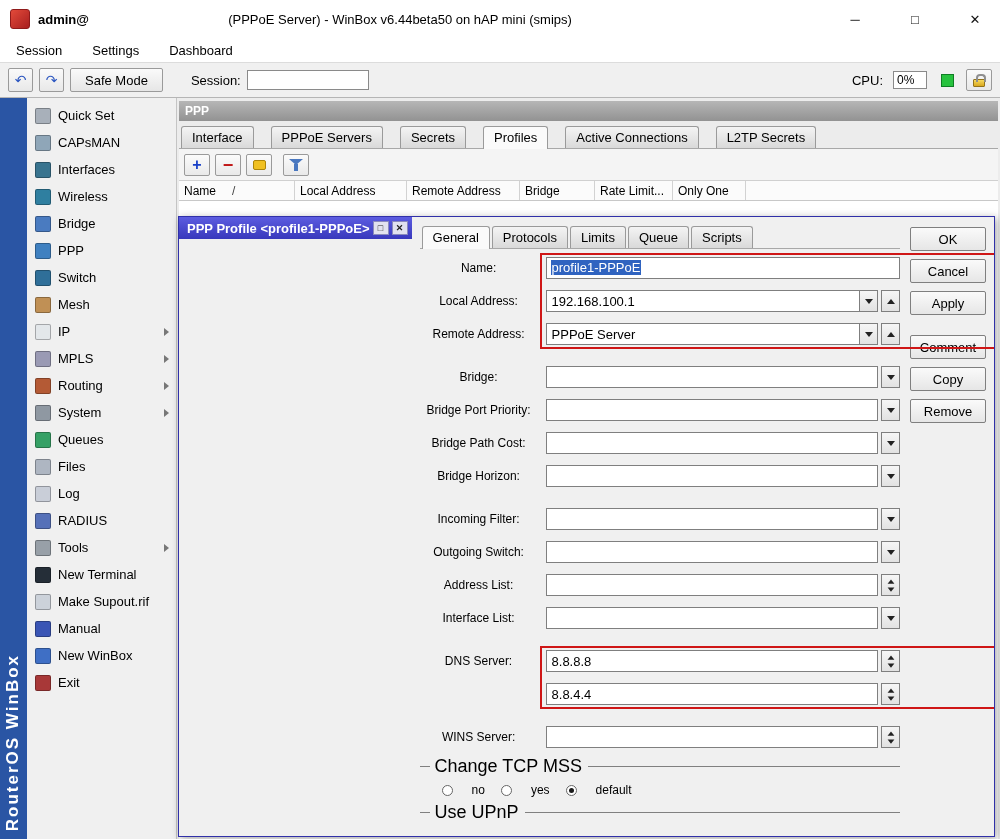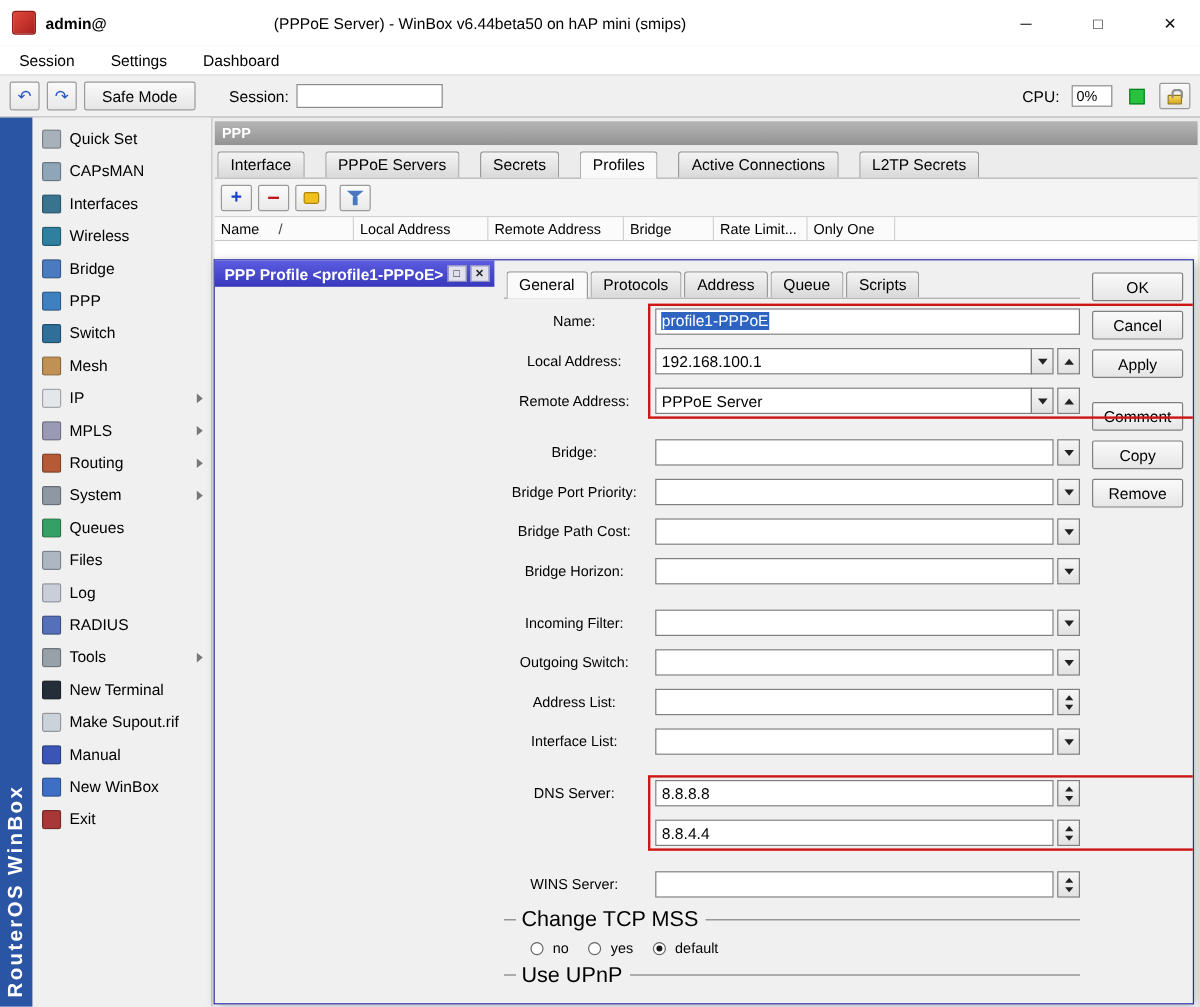--- a/index.html
+++ b/index.html
@@ -98,21 +98,21 @@
   .abtn.attached { margin-left:-1px; }
   .tri-d { width:0; height:0; border-left:4px solid transparent; border-right:4px solid transparent; border-top:5px solid #222; }
   .tri-u { width:0; height:0; border-left:4px solid transparent; border-right:4px solid transparent; border-bottom:5px solid #222; }
   .spin .tri-u { margin-bottom:3px; transform:scale(0.85); }
   .spin .tri-d { transform:scale(0.85); }
   .ggap { height:10px; }
   .groupline { display:flex; align-items:center; margin:4px 0 8px 0; font-size:18px; height:14px; }
   .gl-dash { width:10px; border-top:1px solid #808080; margin-right:5px; }
   .gl-line { flex:1; border-top:1px solid #808080; margin-left:6px; }
   .radios { display:flex; gap:16px; align-items:center; padding-left:22px; height:18px; margin-bottom:6px; font-size:12px; }
-  .radio { display:flex; align-items:center; gap:8px; }
+  .radio { display:flex; align-items:center; gap:19px; }
   .rdot { width:11px; height:11px; border:1px solid #666; border-radius:50%; background:#fff; position:relative; flex:0 0 auto; }
   .rdot.sel::after { content:""; position:absolute; top:2px; left:2px; right:2px; bottom:2px; background:#1a1a1a; border-radius:50%; }
   .redbox { position:absolute; left:120px; width:592px; border:2px solid #cf1616; pointer-events:none; z-index:5; }
   .redbox1 { top:30px; height:96px; }
   .redbox2 { top:423px; height:63px; }
   .btn-col { width:76px; flex:0 0 auto; display:flex; flex-direction:column; gap:8px; padding-top:4px; }
   .dbtn { height:24px; border:1px solid #7f7f7f; background:linear-gradient(#fafafa,#e6e6e6); border-radius:2px; font-size:13px;
           display:flex; align-items:center; justify-content:center; }
   .dbtn.comment { margin-top:12px; }
 </style>
@@ -299,21 +299,21 @@
       <div class="dlg-title">
         <span class="dlg-title-text">PPP Profile &lt;profile1-PPPoE&gt;</span>
         <span class="dlg-ctrl">□</span>
         <span class="dlg-ctrl">✕</span>
       </div>
       <div class="dlg-body">
         <div class="form-col">
           <div class="dlg-tabs">
             <div class="tab active">General</div>
             <div class="tab">Protocols</div>
-            <div class="tab">Address</div>
+            <div class="tab">Limits</div>
             <div class="tab">Queue</div>
             <div class="tab">Scripts</div>
           </div>
 
           <div class="form">
             <div class="row">
               <label>Name:</label>
               <div class="fwrap">
                   <div class="fake-txt"><span class="selhl">profile1-PPPoE</span></div>
                 </div>

